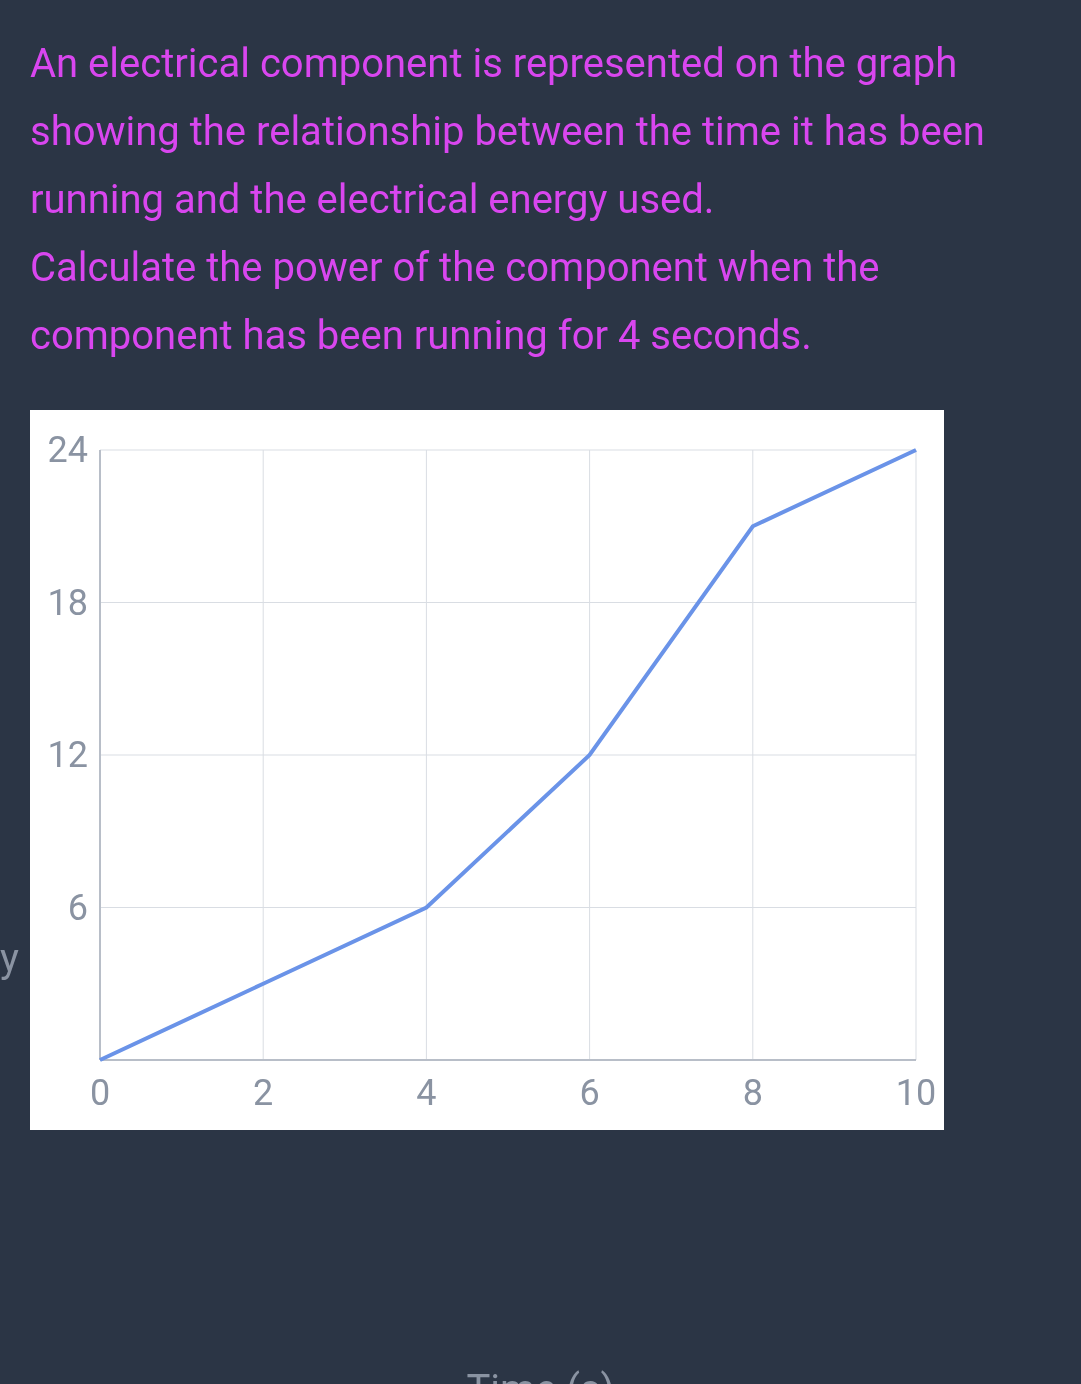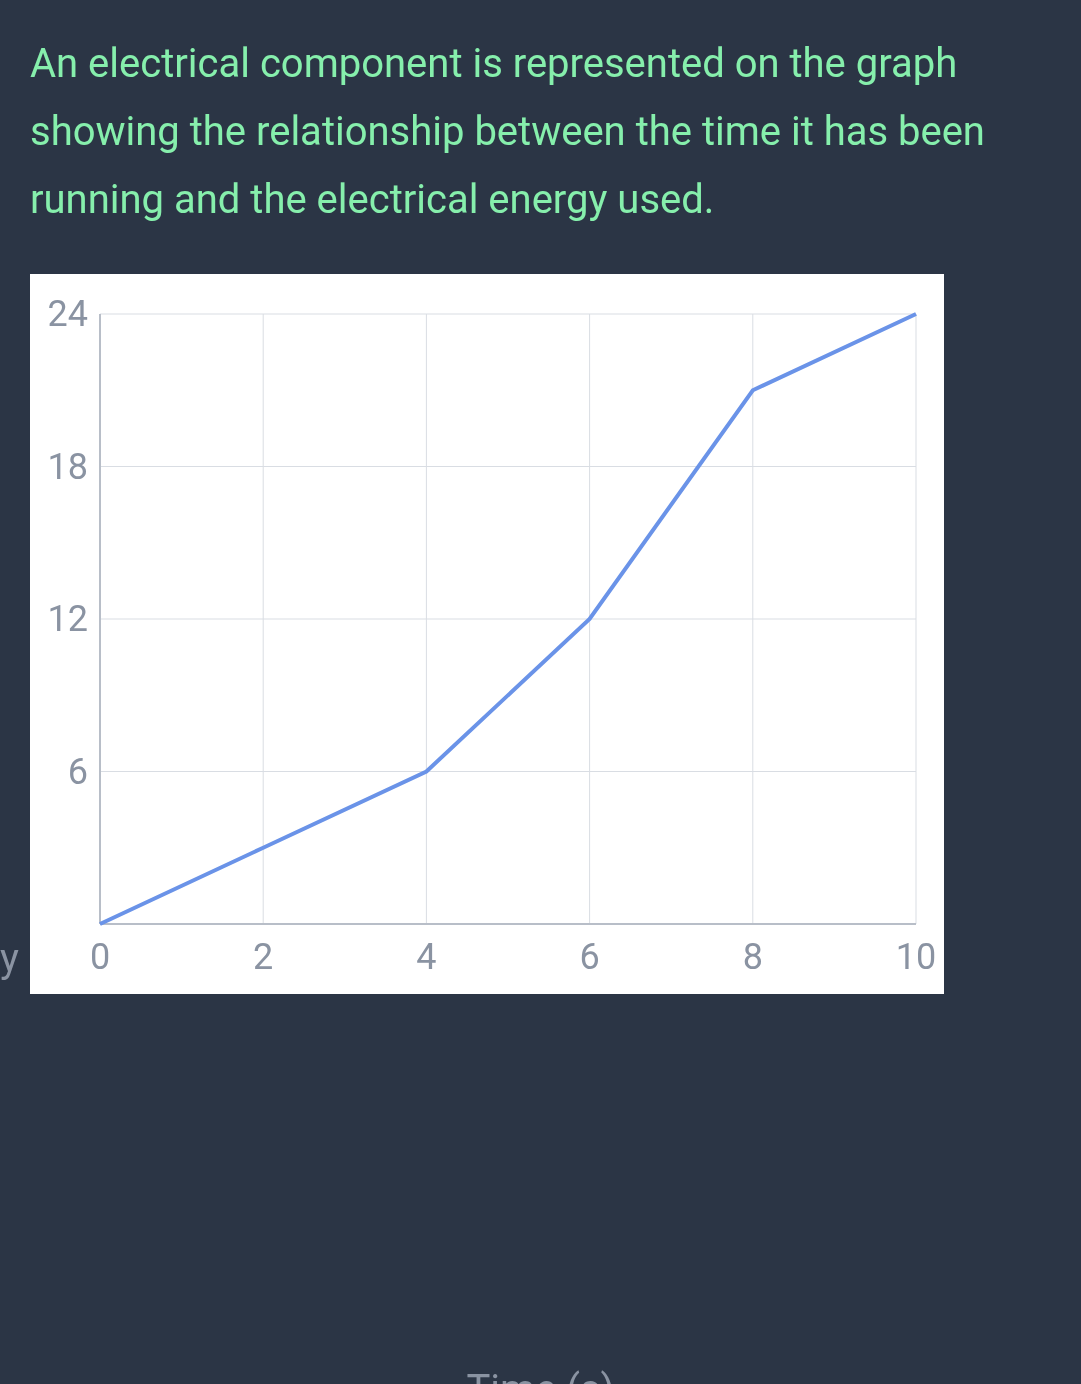--- a/index.html
+++ b/index.html
@@ -9,21 +9,21 @@
     font-family: -apple-system, BlinkMacSystemFont, "Segoe UI", Roboto, sans-serif;
     width: 1081px;
     height: 1384px;
     overflow: hidden;
     position: relative;
   }
   .question {
     padding: 30px 40px 30px 30px;
     font-size: 40px;
     line-height: 1.7;
-    color: #86efac;
+    color: #d946ef;
     font-weight: 400;
   }
   .question p { margin: 0; }
   .chart-wrap {
     margin: 10px 30px 0 30px;
     background: #ffffff;
     position: relative;
     width: 914px;
     height: 720px;
   }
@@ -58,20 +58,21 @@
   }
   .grid-line { stroke: #d9dde3; stroke-width: 1; }
   .axis-line { stroke: #b8bec8; stroke-width: 2; }
   .data-line { stroke: #6a93e8; stroke-width: 4; fill: none; }
 </style>
 </head>
 <body>
 
 <div class="question">
   <p>An electrical component is represented on the graph showing the relationship between the time it has been running and the electrical energy used.</p>
+  <p>Calculate the power of the component when the component has been running for 4 seconds.</p>
 </div>
 
 <div class="ylabel-clip">
   <span>y (J)2</span>
 </div>
 
 <div class="chart-wrap">
   <svg class="chart-svg" id="chart" width="914" height="720">
       <line x1="233.20000000000002" y1="40" x2="233.20000000000002" y2="650" class="grid-line"></line>
       <line x1="396.40000000000003" y1="40" x2="396.40000000000003" y2="650" class="grid-line"></line>

